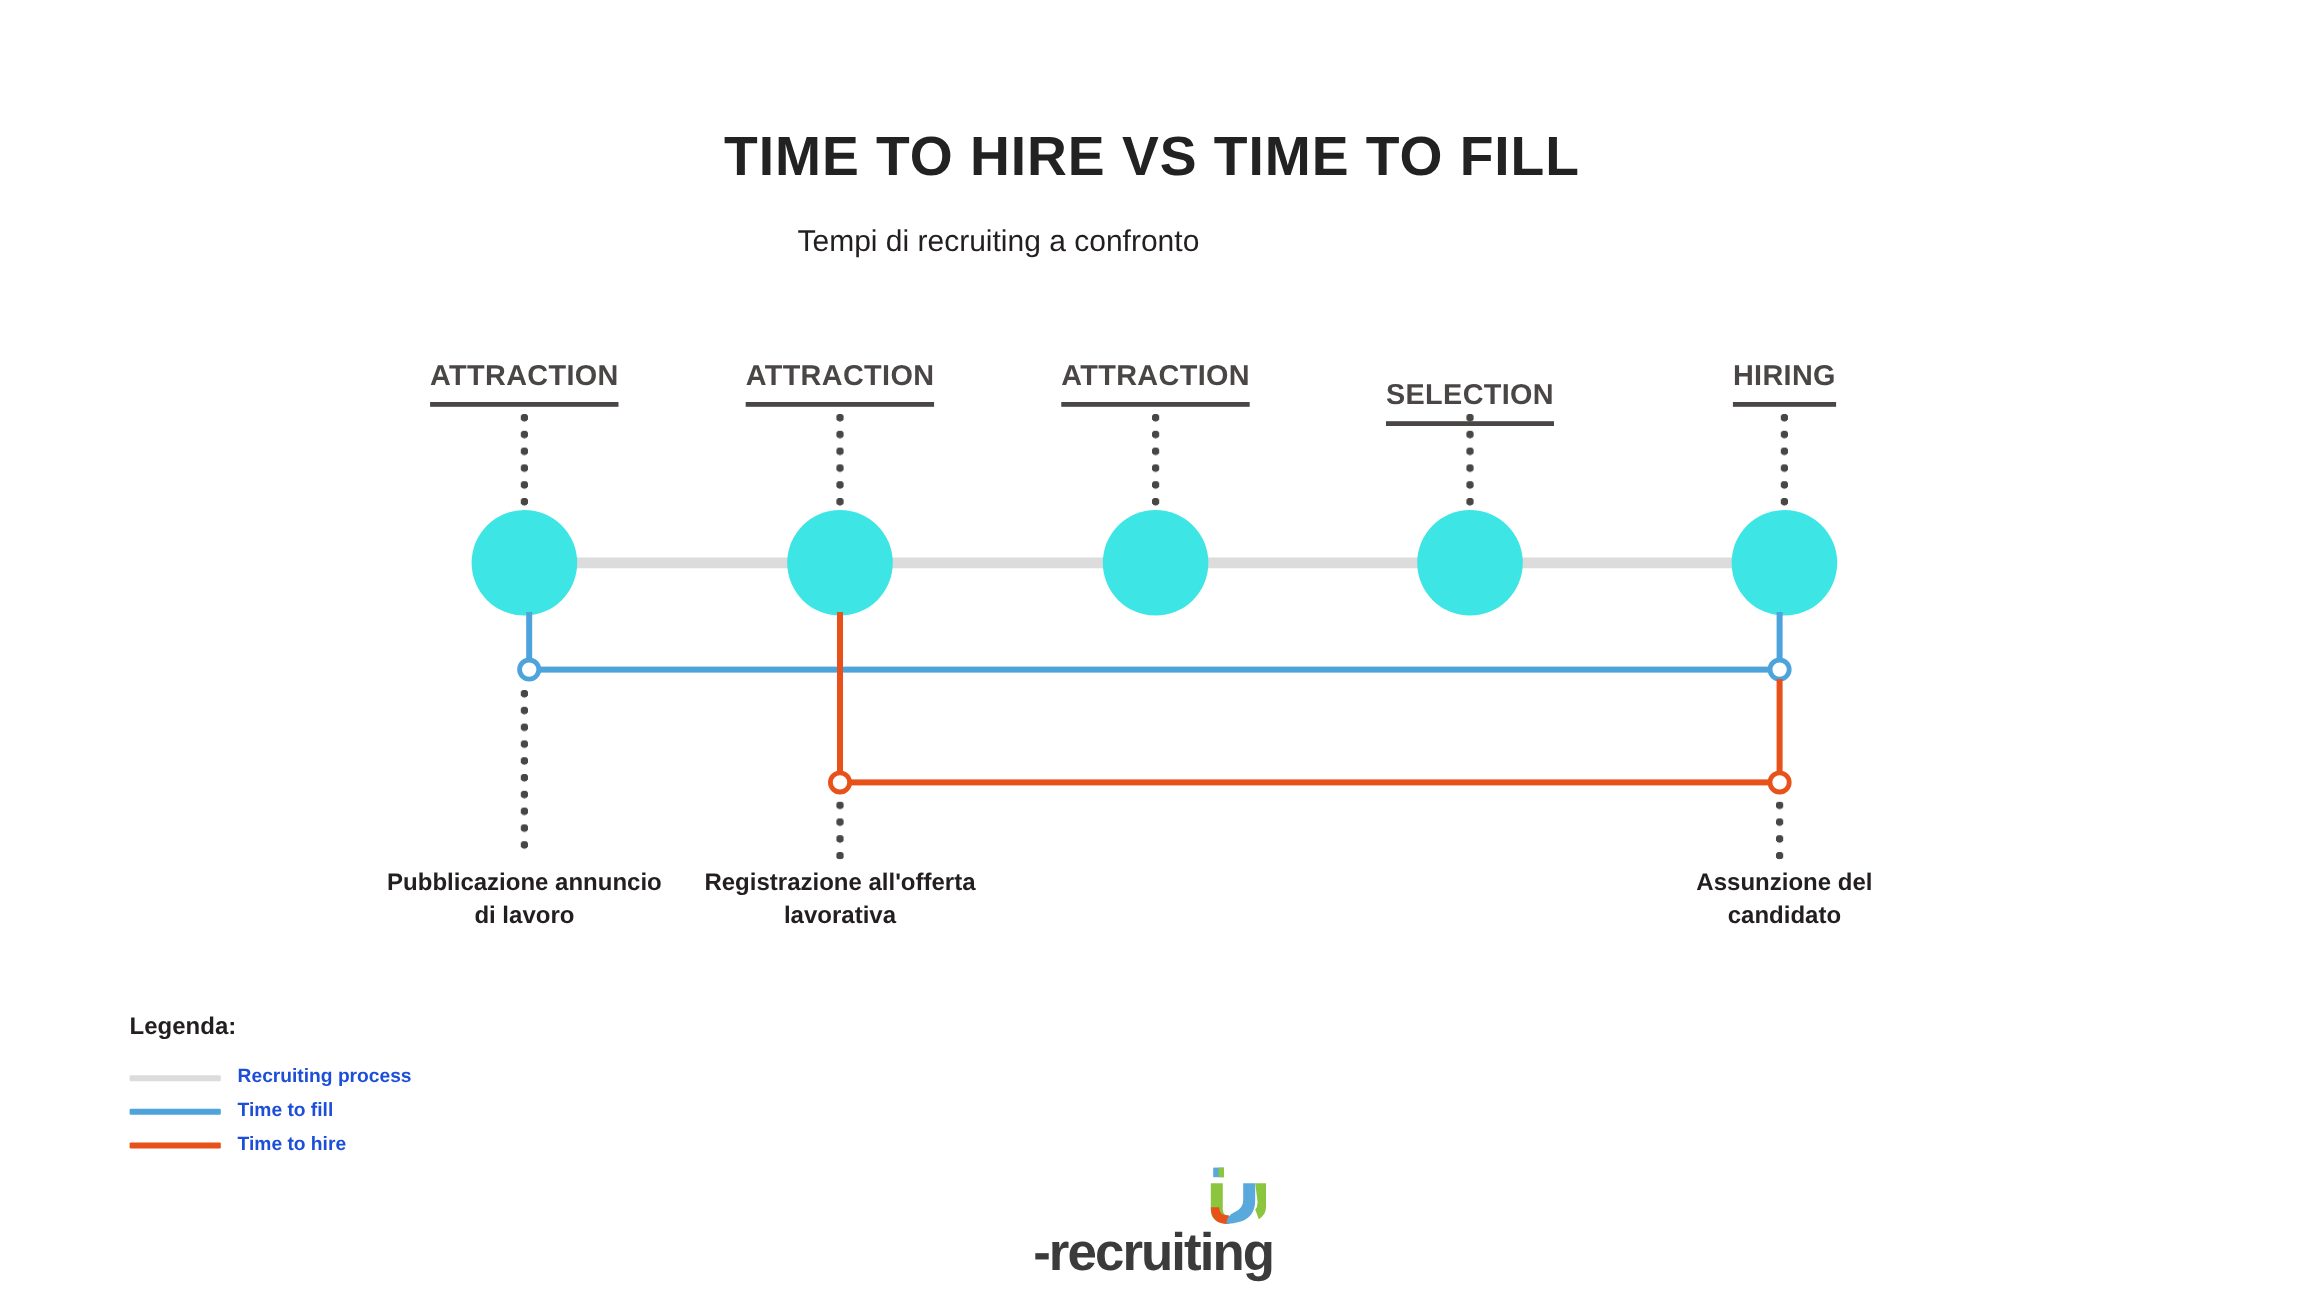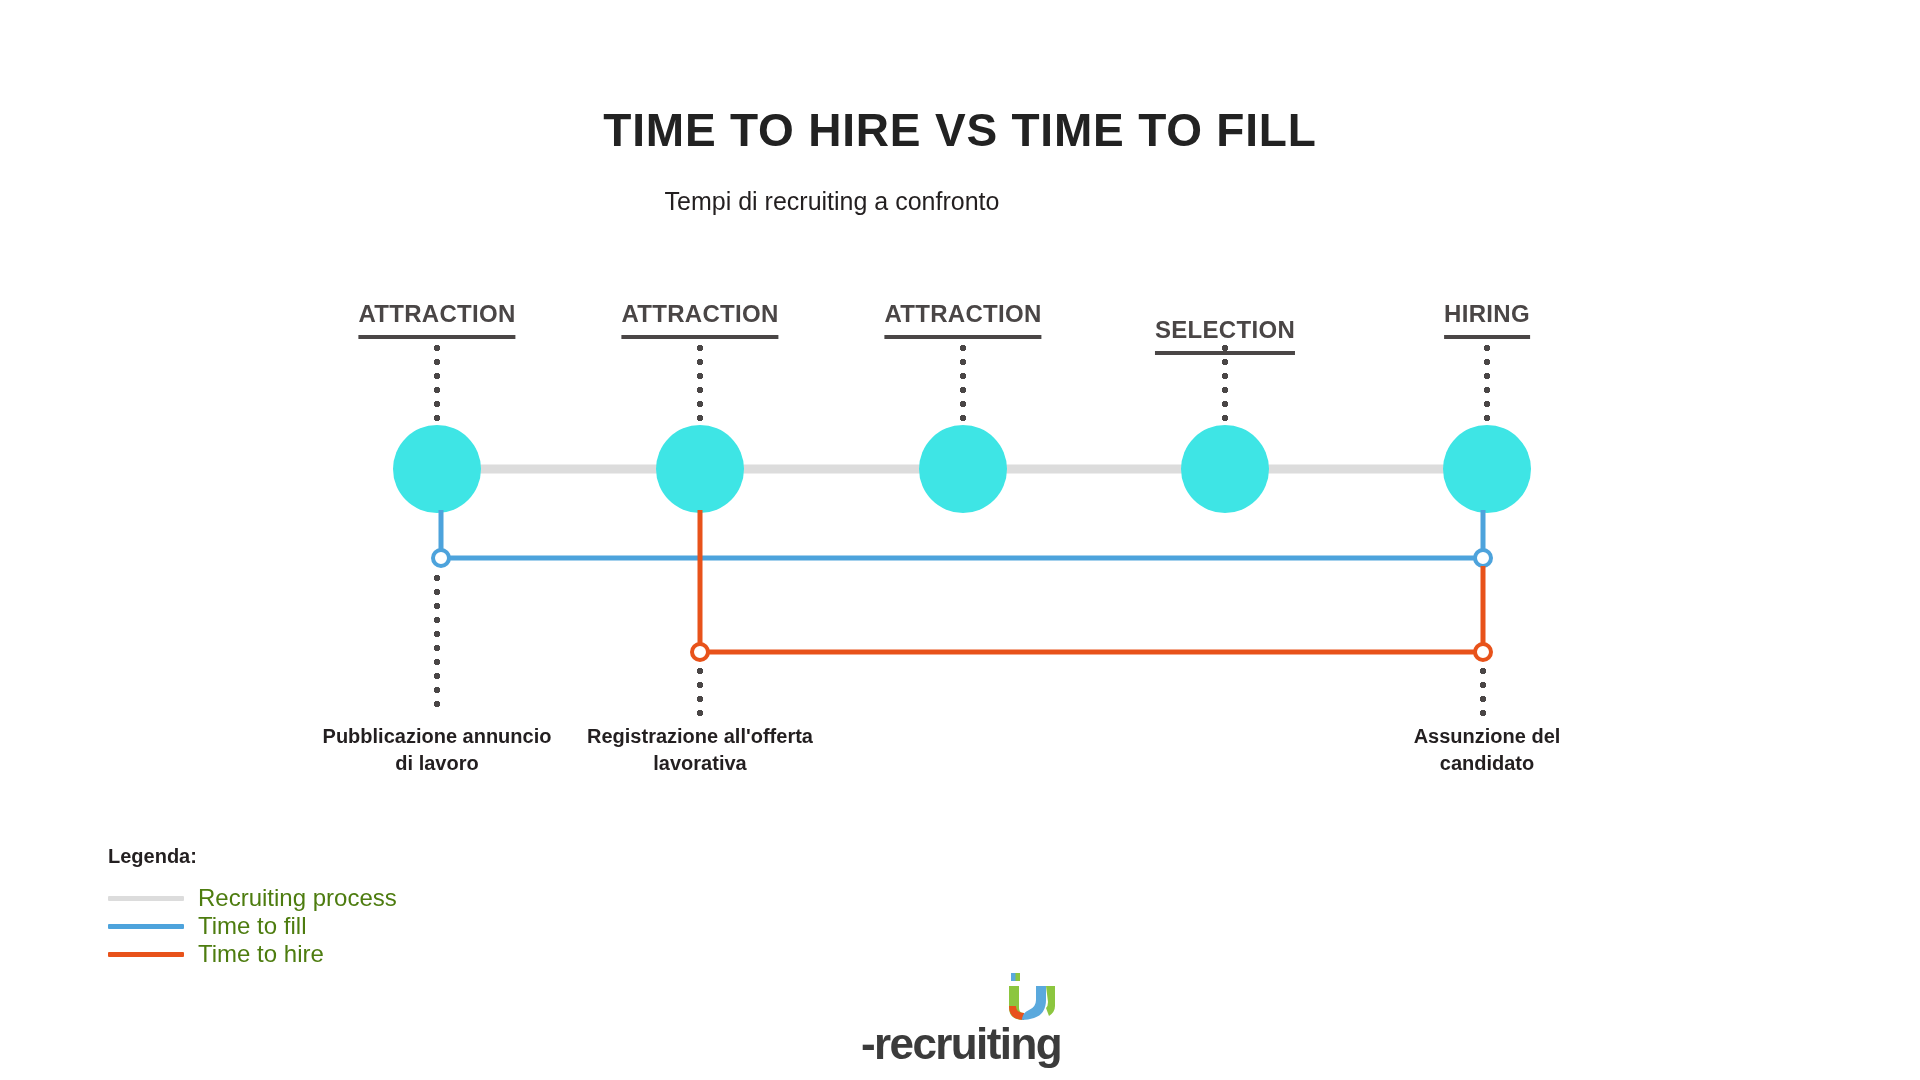--- a/index.html
+++ b/index.html
@@ -148,23 +148,23 @@
     height: 28px;
   }
   .legend-swatch {
     width: 76px;
     height: 5px;
     margin-right: 14px;
     flex: none;
     border-radius: 1px;
   }
   .legend-text {
-    font-size: 24px;
-    color: #4d7c0f;
-    font-weight: 400;
+    font-size: 16px;
+    color: #1d4ed8;
+    font-weight: 700;
     white-space: nowrap;
   }
 
   
   .logo {
     position: absolute;
     left: 0;
     top: 972px;
     width: 1920px;
     display: flex;

